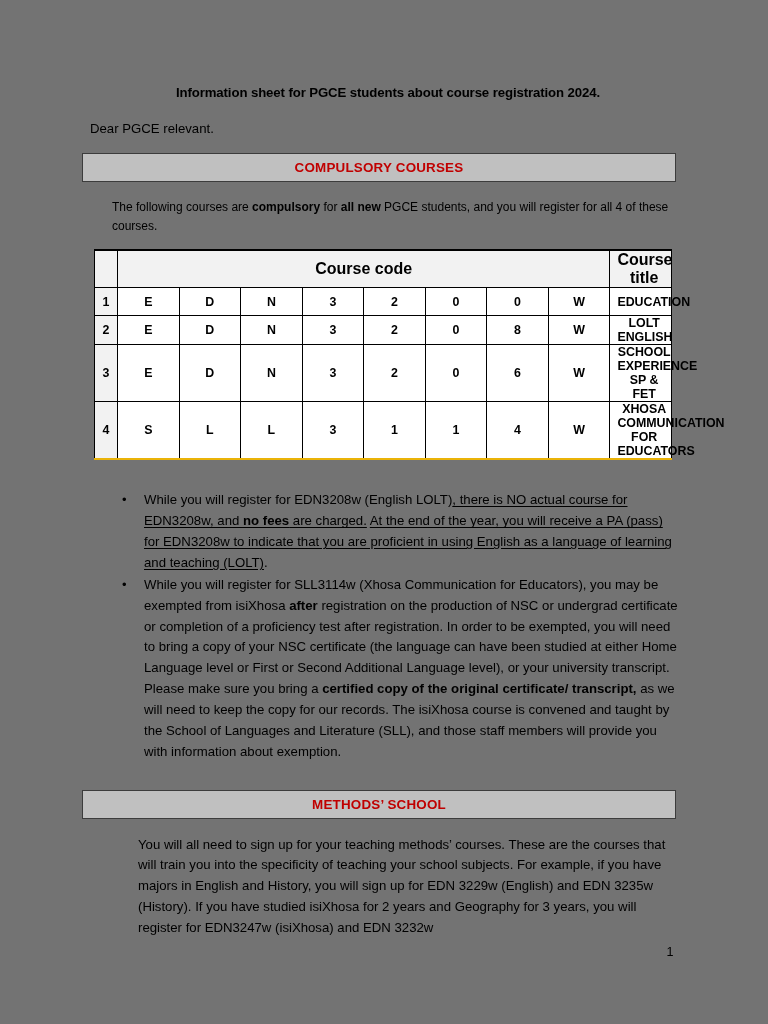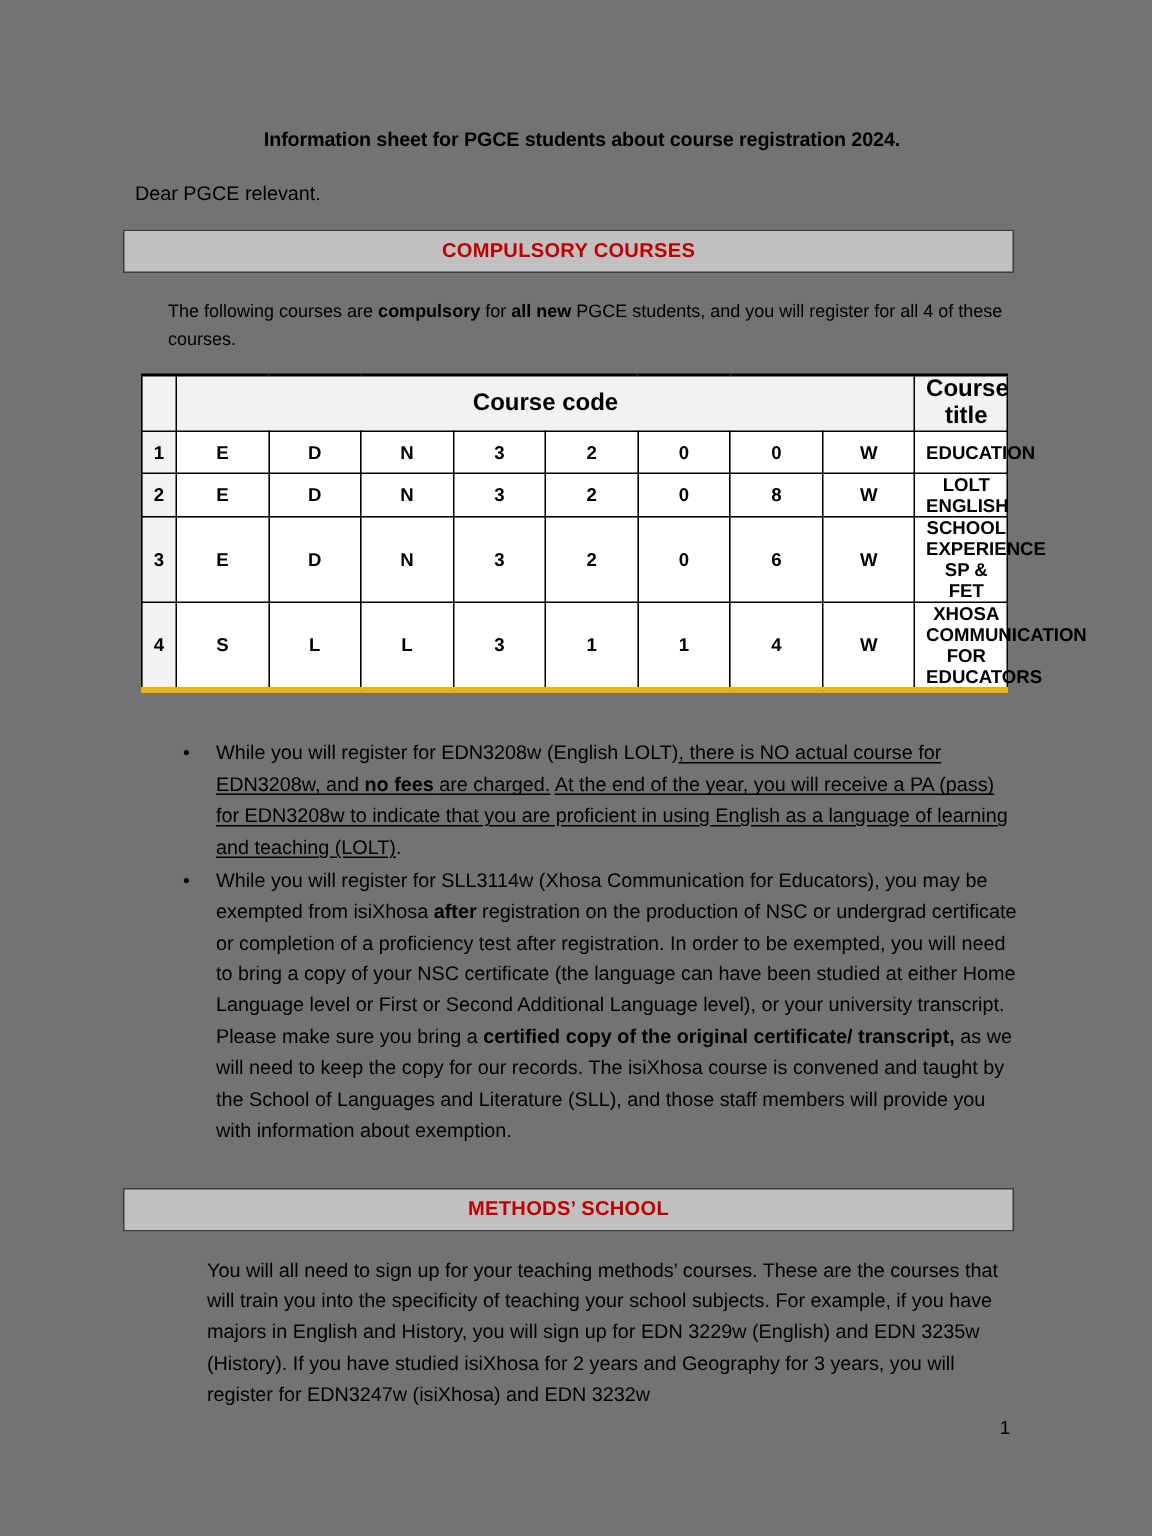--- a/index.html
+++ b/index.html
@@ -117,21 +117,21 @@
   }
   .col-code {
     width: 27px;
     text-align: center;
   }
   .col-title {
     text-align: center;
     padding-left: 7px !important;
   }
   .course-table tr:last-child td {
-    border-bottom: 4px solid #eab308;
+    border-bottom: 2px solid #eab308;
   }
   .course-table tr.header-row th {
     border-top: 2px solid #000000;
   }
 
   
   .note-heading {
     font-size: 13.2px;
     margin: 0 0 2px 0;
     padding-left: 22px;

